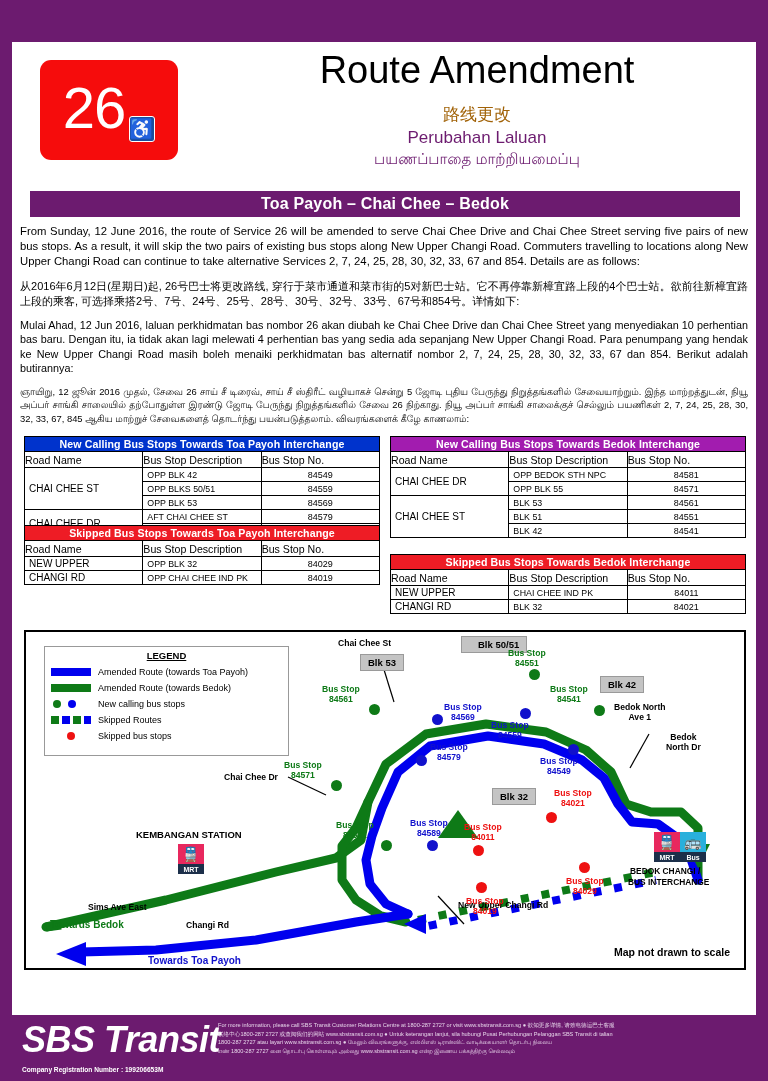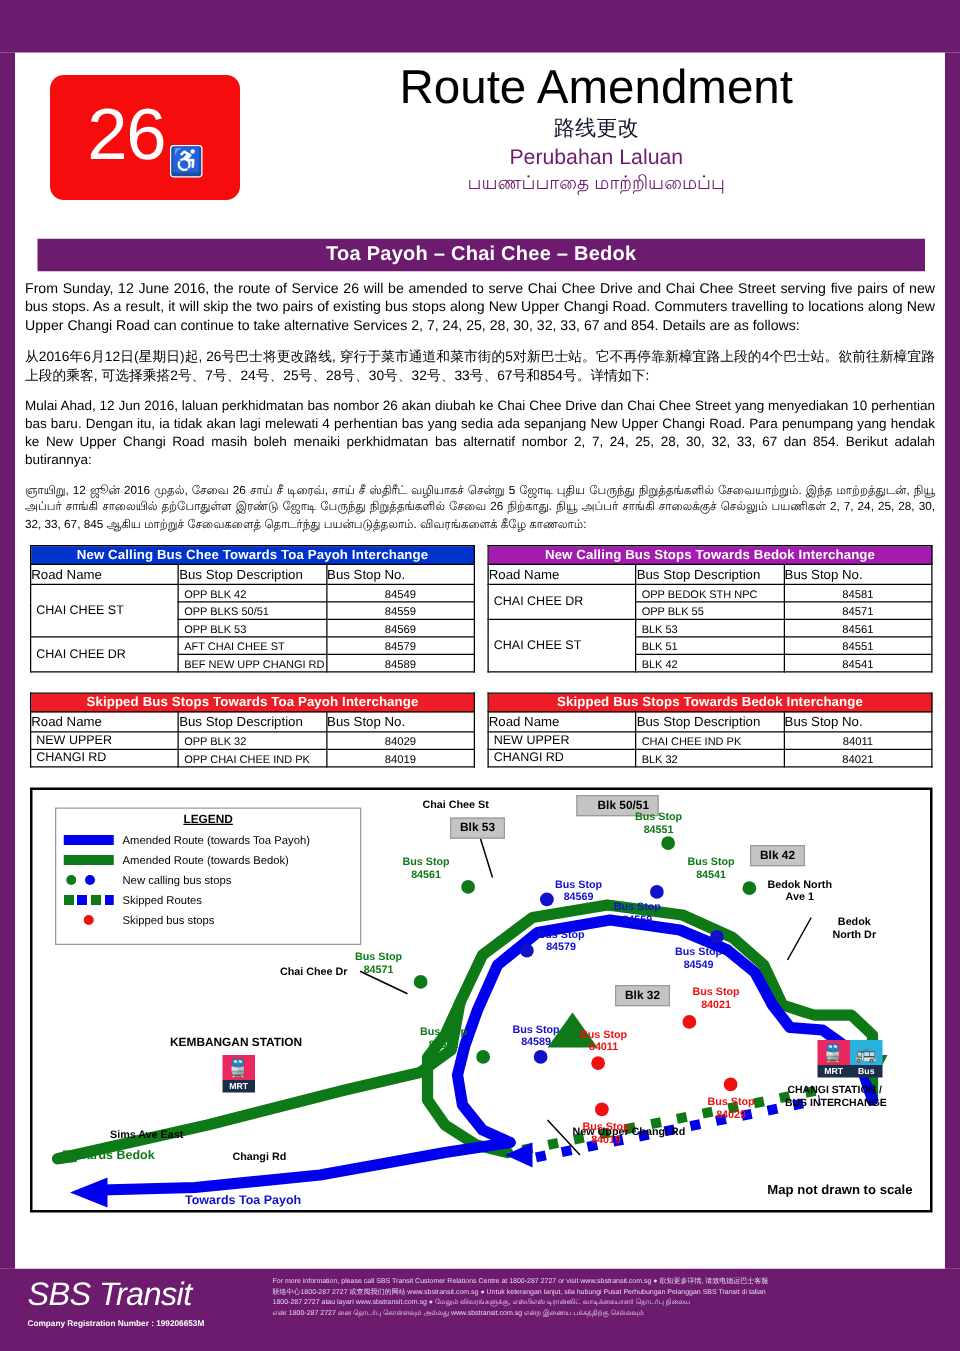--- a/index.html
+++ b/index.html
@@ -13,34 +13,34 @@
 
   
   .top-band { position:absolute; left:0; top:0; width:768px; height:42px; background:#6c1b6f; }
   .left-band { position:absolute; left:0; top:42px; width:12px; height:973px; background:#6c1b6f; }
   .right-band{ position:absolute; right:0; top:42px; width:12px; height:973px; background:#6c1b6f; }
   .bottom-band { position:absolute; left:0; top:1015px; width:768px; height:66px; background:#6c1b6f; }
 
   
   .header { position:absolute; left:12px; top:42px; width:744px; height:140px; }
   .svc-badge {
-    position:absolute; left:28px; top:18px; width:152px; height:100px;
+    position:absolute; left:28px; top:18px; width:138px; height:100px;
     background:#f60c0c; border-radius:11px;
     display:flex; align-items:center; justify-content:center; gap:4px;
   }
   .svc-num { color:#fff; font-size:58px; line-height:1; font-weight:400; letter-spacing:-1px;
              font-family:"Liberation Sans", sans-serif; padding-bottom:4px; }
   .wheelchair {
     width:26px; height:26px; background:#1b4f9c; border-radius:3px; border:1.5px solid #fff;
     position:relative; align-self:flex-end; margin-bottom:18px;
     display:flex; align-items:center; justify-content:center; color:#fff; font-size:20px; line-height:1;
   }
   .title-block { position:absolute; left:200px; top:8px; width:530px; text-align:center; }
   .title-en { color:#000000; font-size:38px; line-height:1.1; font-weight:400; }
-  .title-zh { color:#0f172a; font-size:17px; line-height:1.35; }
+  .title-zh { color:#a16207; font-size:17px; line-height:1.35;margin-top:12px; }
   .title-ms { color:#6c1b6f; font-size:17px; line-height:1.3; }
   .title-ta { color:#6c1b6f; font-size:15px; line-height:1.35; }
 
   
   .route-banner {
     position:absolute; left:30px; top:191px; width:710px; height:26px;
     background:#6c1b6f; color:#fff; font-size:16px; font-weight:bold;
     display:flex; align-items:center; justify-content:center; letter-spacing:.2px;
   }
 
@@ -59,21 +59,21 @@
   .cap-blue { background:#0033cc; }
   .cap-green{ background:#a21caf; }
   .cap-red  { background:#ee1c25; }
   .tbl .hdr { font-size:10.6px; font-weight:normal; text-align:left; height:16px; background:#fff; }
   .tbl .road { font-size:10px; text-align:left; padding-left:4px; height:14px; }
   .tbl .desc { font-size:8.8px; text-align:left; padding-left:4px; height:14px; }
   .tbl .no   { font-size:9px; text-align:center; height:14px; }
 
   #tbl-new-tp { left:24px; top:436px; width:356px; }
   #tbl-new-bd { left:390px; top:436px; width:356px; }
-  #tbl-skp-tp { left:24px; top:554px; width:356px; }
+  #tbl-skp-tp { left:24px; top:525px; width:356px; }
   #tbl-skp-bd { left:390px; top:554px; width:356px; }
 
   
   .map { position:absolute; left:24px; top:630px; width:722px; height:340px;
          background:#fff; border:2px solid #000; overflow:hidden; }
   .legend { position:absolute; left:18px; top:14px; width:245px; height:110px;
             background:#fff; border:1px solid #999; padding:3px 6px 4px 6px; }
   .legend-title { font-size:9.5px; font-weight:bold; text-align:center; text-decoration:underline;
                   margin-bottom:3px; color:#000; }
   .lg-row { display:flex; align-items:center; gap:7px; height:16px; }
@@ -104,21 +104,21 @@
   .si-top { width:26px; height:20px; display:flex; align-items:center; justify-content:center; color:#fff; font-size:14px; }
   .si-bot { width:26px; height:10px; background:#1c2f4a; color:#fff; font-size:7px; font-weight:bold;
             display:flex; align-items:center; justify-content:center; }
   .si-mrt { background:#e8285e; }
   .si-bus { background:#29b0dc; }
 
   .map-note { position:absolute; right:14px; bottom:10px; font-size:10.5px; font-weight:bold; color:#000; }
 
   
   .logo { position:absolute; left:22px; top:1022px; color:#fff; }
-  .logo-text { font-size:26px; font-style:italic; font-weight:normal; letter-spacing:-.5px; line-height:1; }
+  .logo-text { font-size:36px; font-style:italic; font-weight:bold; letter-spacing:-.5px; line-height:1; }
   .logo-reg { font-size:6.6px; font-weight:bold; margin-top:8px; }
   .foot-text { position:absolute; left:218px; top:1021px; width:540px; color:#e7d5ea;
                font-size:5.6px; line-height:8.6px; text-align:justify; }
   .foot-text .ln { display:block; }
 </style>
 </head>
 <body>
 
 <div class="page">
 
@@ -144,21 +144,21 @@
   <div class="body-wrap">
     <p class="para p-en">From Sunday, 12 June 2016, the route of Service 26 will be amended to serve Chai Chee Drive and Chai Chee Street serving  five pairs of new bus stops. As a result, it will skip the two pairs of existing bus stops along New Upper Changi Road. Commuters travelling to locations along New Upper Changi Road can continue to take alternative Services 2, 7, 24, 25, 28, 30, 32, 33, 67 and 854. Details are as follows:</p>
     <p class="para p-zh">从2016年6月12日(星期日)起, 26号巴士将更改路线, 穿行于菜市通道和菜市街的5对新巴士站。它不再停靠新樟宜路上段的4个巴士站。欲前往新樟宜路上段的乘客, 可选择乘搭2号、7号、24号、25号、28号、30号、32号、33号、67号和854号。详情如下:</p>
     <p class="para p-ms">Mulai Ahad, 12 Jun 2016, laluan perkhidmatan bas nombor 26 akan diubah ke Chai Chee Drive dan Chai Chee Street yang menyediakan 10 perhentian bas baru. Dengan itu, ia tidak akan lagi melewati 4 perhentian bas yang sedia ada sepanjang New Upper Changi Road. Para penumpang yang hendak ke New Upper Changi Road masih boleh menaiki perkhidmatan bas alternatif nombor 2, 7, 24, 25, 28, 30, 32, 33, 67 dan 854. Berikut adalah butirannya:</p>
     <p class="para p-ta">ஞாயிறு, 12 ஜூன் 2016 முதல், சேவை 26 சாய் சீ டிரைவ், சாய் சீ ஸ்திரீட் வழியாகச் சென்று 5 ஜோடி புதிய பேருந்து நிறுத்தங்களில் சேவையாற்றும். இந்த மாற்றத்துடன், நியூ அப்பர் சாங்கி சாலையில் தற்போதுள்ள இரண்டு ஜோடி பேருந்து நிறுத்தங்களில் சேவை 26 நிற்காது. நியூ அப்பர் சாங்கி சாலைக்குச் செல்லும் பயணிகள் 2, 7, 24, 25, 28, 30, 32, 33, 67, 845 ஆகிய மாற்றுச் சேவைகளைத் தொடர்ந்து பயன்படுத்தலாம். விவரங்களைக் கீழே காணலாம்:</p>
   </div>
 
   <table class="tbl" id="tbl-new-tp">
     <tbody>
         <tr>
-          <td class="cap cap-blue" colspan="3">New Calling Bus Chee Towards Toa Payoh Interchange</td>
+          <td class="cap cap-blue" colspan="3">New Calling Bus Stops Towards Toa Payoh Interchange</td>
         </tr>
     <tr>
       <td class="hdr" style="width:92px">Road Name</td>
       <td class="hdr" style="width:168px">Bus Stop Description</td>
       <td class="hdr" style="width:96px">Bus Stop No.</td>
     </tr>
     <tr>
       <td class="road" rowspan="3">CHAI CHEE ST</td>
       <td class="desc">OPP BLK 42</td>
       <td class="no">84549</td>
@@ -409,21 +409,21 @@
     <div class="station-icon" style="left:628px;top:200px;">
       <div class="si-cell">
         <div class="si-top si-mrt">🚆</div>
         <div class="si-bot">MRT</div>
       </div>
       <div class="si-cell">
         <div class="si-top si-bus">🚌</div>
         <div class="si-bot">Bus</div>
       </div>
     </div>
-    <div class="mlabel m-black" style="left:604px;top:234px;font-size:8.4px;">CHANGI STATION /</div>
+    <div class="mlabel m-black" style="left:604px;top:234px;font-size:8.4px;">BEDOK CHANGI /</div>
     <div class="mlabel m-black" style="left:602px;top:245px;font-size:8.4px;">BUS INTERCHANGE</div>
 
     <div class="mlabel m-green" style="left:24px;top:288px;font-size:10px;">Towards Bedok</div>
     <div class="mlabel m-blue" style="left:122px;top:324px;font-size:10px;">Towards Toa Payoh</div>
 
     <div class="map-note">Map not drawn to scale</div>
   </div>
 
   <div class="bottom-band"></div>
   <div class="logo">

